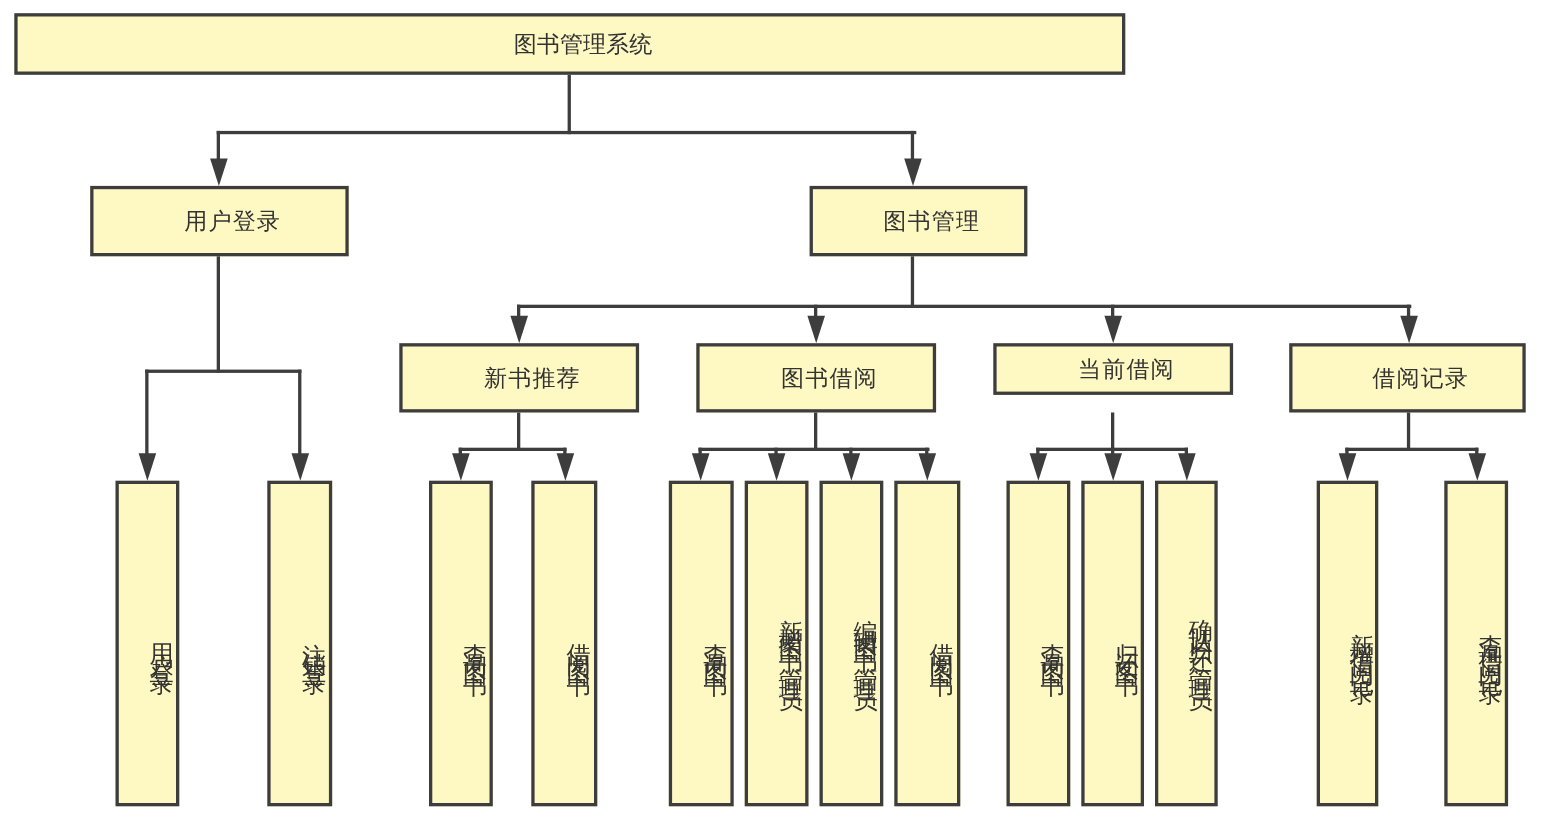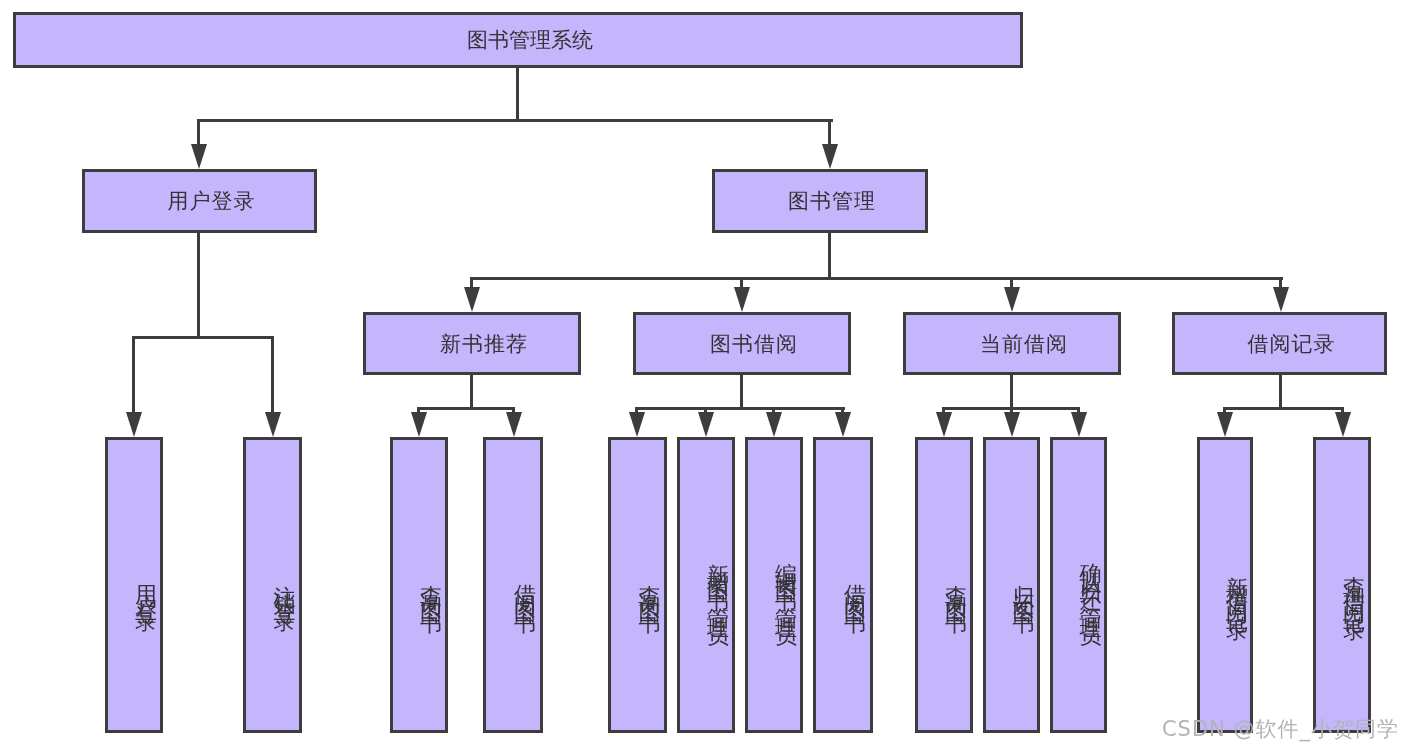--- a/index.html
+++ b/index.html
@@ -11,21 +11,21 @@
   .canvas {
     position: relative;
     width: 1405px;
     height: 747px;
     background: #ffffff;
     overflow: hidden;
   }
   .node {
     position: absolute;
     box-sizing: border-box;
-    background: #c4b5fd;
+    background: #fef9c3;
     border: 3px solid #3d3d3d;
     color: #333333;
     display: flex;
     align-items: center;
     justify-content: center;
     text-align: center;
     padding-left: 24px;
   }
   .hnode { font-size: 21px; letter-spacing: 1px; }
   .root  { font-size: 21px; }
@@ -66,33 +66,33 @@
 <div class="canvas">
 
   <div class="node root" style="left:13px; top:12px; width:1010px; height:56px;">
     <span>图书管理系统</span>
   </div>
 
   <div class="node hnode" style="left:82px; top:169px; width:235px; height:64px;">
     <span>用户登录</span>
   </div>
 
-  <div class="node hnode" style="left:712px; top:169px; width:216px; height:64px;font-family:Liberation Serif, serif;">
+  <div class="node hnode" style="left:736px; top:169px; width:198px; height:64px;font-family:Liberation Serif, serif;">
     <span>图书管理</span>
   </div>
 
   <div class="node hnode" style="left:633px; top:312px; width:218px; height:63px;">
     <span>图书借阅</span>
   </div>
 
   <div class="node hnode" style="left:363px; top:312px; width:218px; height:63px;">
     <span>新书推荐</span>
   </div>
 
-  <div class="node hnode" style="left:903px; top:312px; width:218px; height:63px;">
+  <div class="node hnode" style="left:903px; top:312px; width:218px; height:47px;">
     <span>当前借阅</span>
   </div>
 
   <div class="node hnode" style="left:1172px; top:312px; width:215px; height:63px;">
     <span>借阅记录</span>
   </div>
 
   <div class="node vnode" style="left:105px; top:437px; width:58px; height:296px;">
     <span>用户登录</span>
   </div>
@@ -197,15 +197,14 @@
   <div class="vline" style="left:1077px; top:407px; height:8px;"></div>
   <div class="arrowhead" style="left:1071px; top:412px;"></div>
 
   <div class="vline" style="left:1279px; top:375px; height:35px;"></div>
   <div class="hline" style="left:1223px; top:407px; width:121px;"></div>
   <div class="vline" style="left:1223px; top:407px; height:8px;"></div>
   <div class="arrowhead" style="left:1217px; top:412px;"></div>
   <div class="vline" style="left:1341px; top:407px; height:8px;"></div>
   <div class="arrowhead" style="left:1335px; top:412px;"></div>
 
-  <div class="watermark">CSDN @软件_小贺同学</div>
 
 </div>
 
 </body></html>

